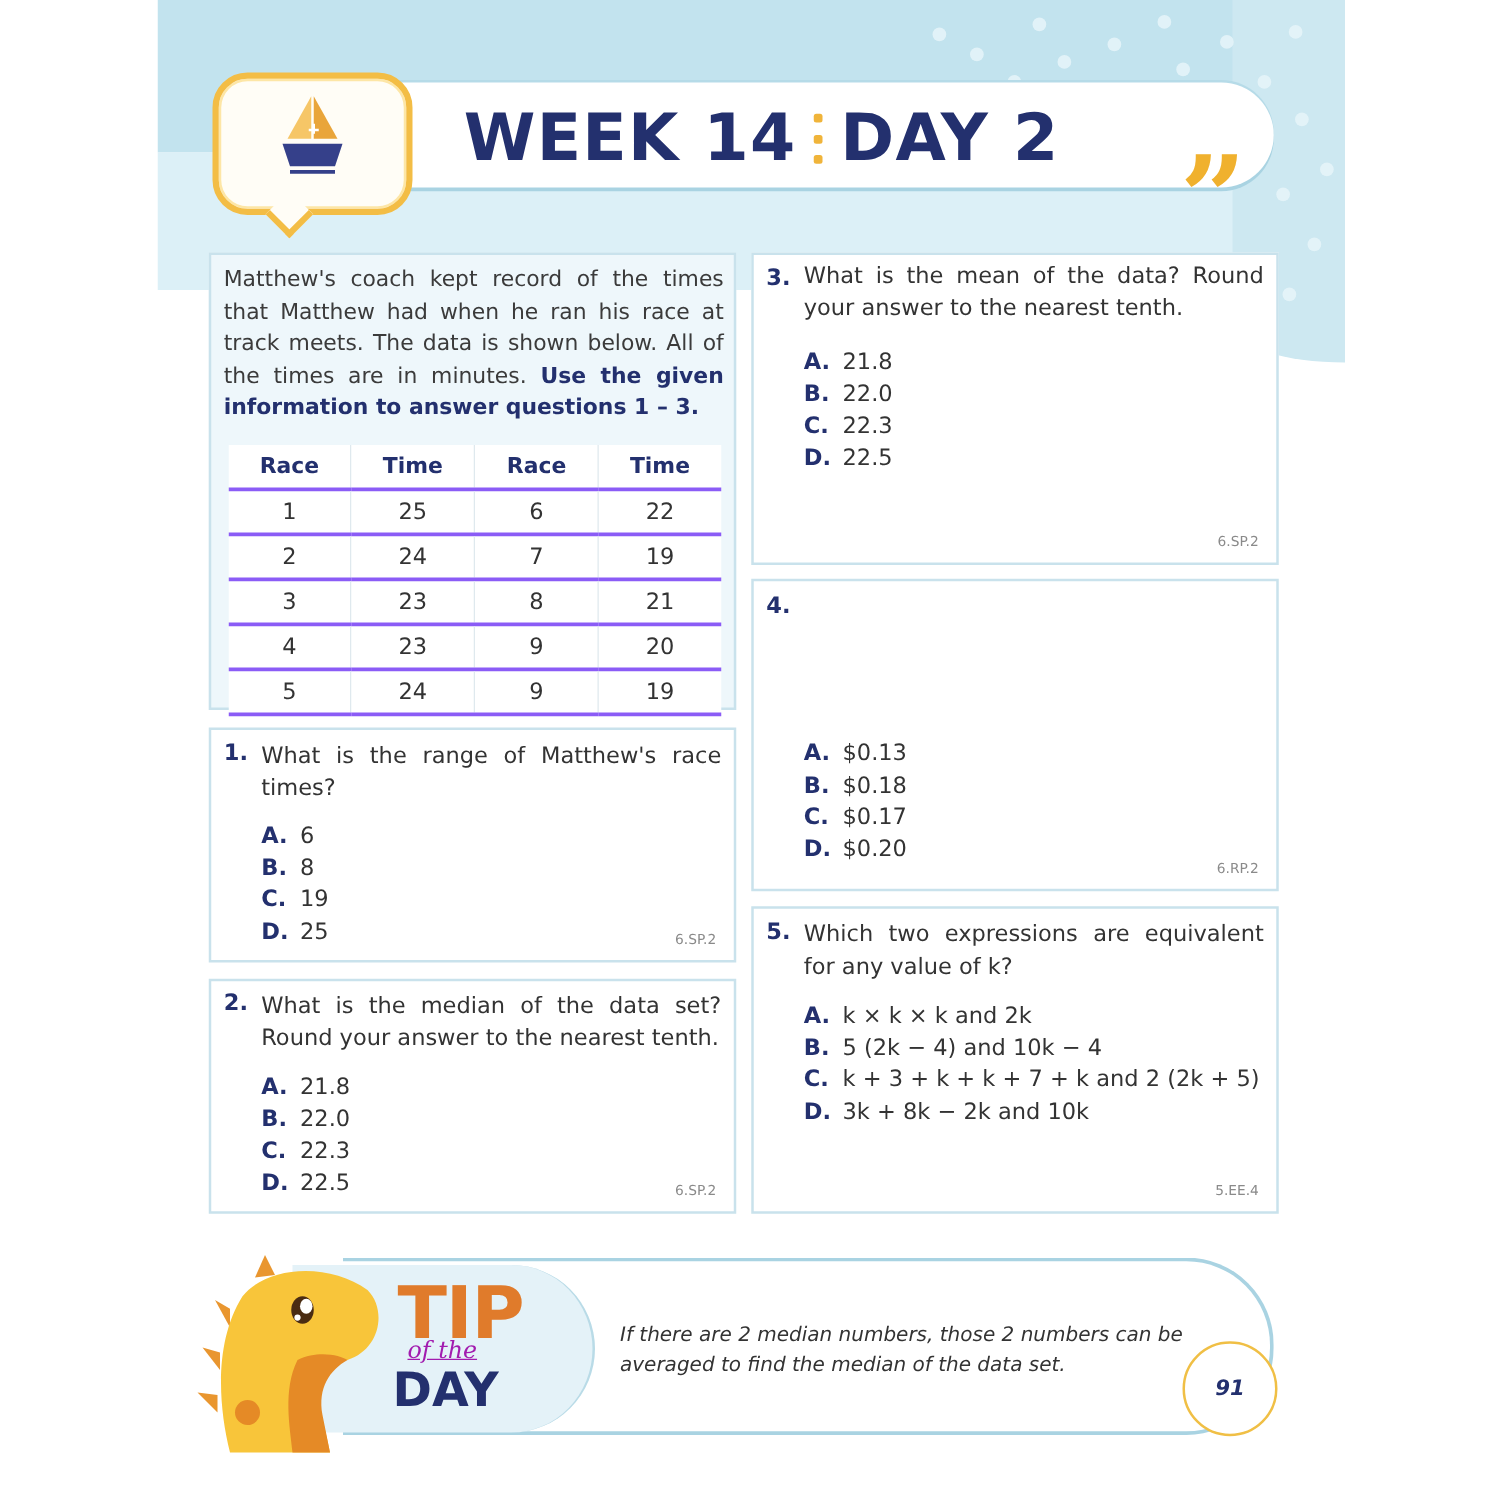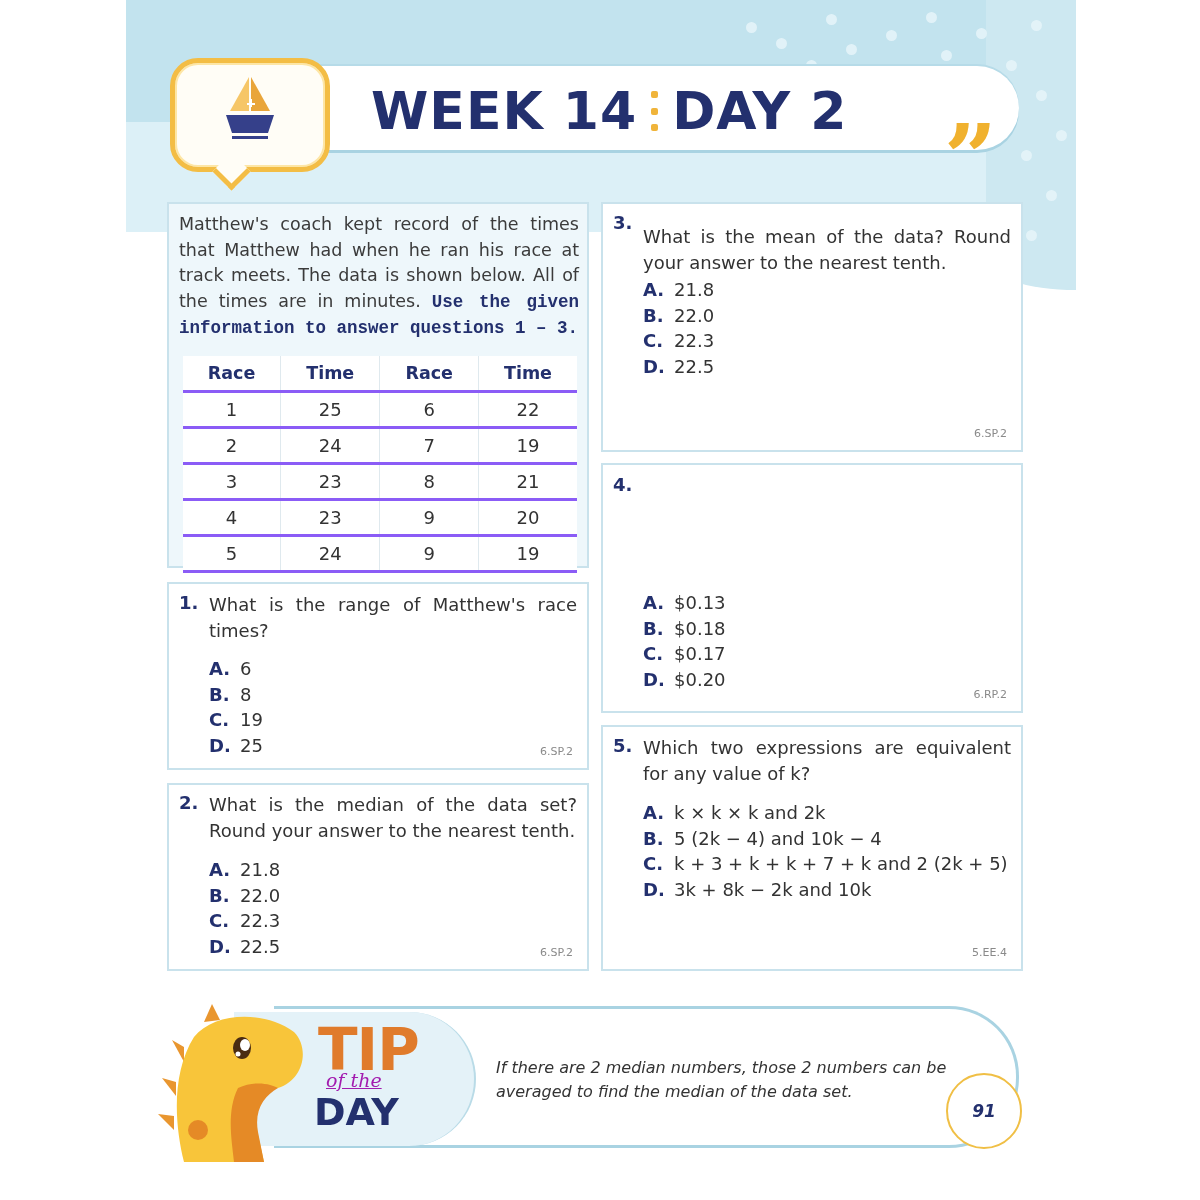--- a/index.html
+++ b/index.html
@@ -53,21 +53,21 @@
 
   
   .box {
     position: absolute; background: #ffffff; border: 2px solid #c9e2ec; box-sizing: border-box;
   }
   .intro-box { left: 41px; top: 202px; width: 422px; height: 366px; background: #eef7fb; }
   .intro-text {
     position: absolute; left: 10px; top: 8px; width: 400px; font-size: 17.5px; line-height: 25.5px; color: #3b3b3b;
     text-align: justify;
   }
-  .intro-text b { color: #23306e; font-weight: bold; font-family: Liberation Mono, monospace; }
+  .intro-text b { color: #23306e; font-weight: bold; }
   .data-table {
     position: absolute; left: 14px; top: 152px; width: 394px; border-collapse: collapse; background: #ffffff;
     font-size: 18px;
   }
   .data-table th, .data-table td {
     border-bottom: 3px solid #8b5cf6; border-right: 1px solid #dfe9ee; text-align: center; height: 33px; padding: 0;
   }
   .data-table th:last-child, .data-table td:last-child { border-right: none; }
   .data-table th { color: #23306e; font-weight: bold; font-size: 17.5px; height: 34px; }
   .data-table td { color: #333; }
@@ -247,21 +247,21 @@
       <div class="opt">
           <span class="opt-letter">D.</span>
           <span>22.5</span>
         </div>
     </div>
     <span class="std">6.SP.2</span>
   </div>
 
   <div class="box q-box" style="left:475px;top:202px;width:422px;height:250px;">
     <span class="q-num" style="top:8px">3.</span>
-    <div class="q-text" style="top:20px">What is the mean of the data? Round your answer to the nearest tenth.</div>
+    <div class="q-text" style="top:4px">What is the mean of the data? Round your answer to the nearest tenth.</div>
     <div class="q-options" style="top:73px">
       <div class="opt">
           <span class="opt-letter">A.</span>
           <span>21.8</span>
         </div>
       <div class="opt">
           <span class="opt-letter">B.</span>
           <span>22.0</span>
         </div>
       <div class="opt">

